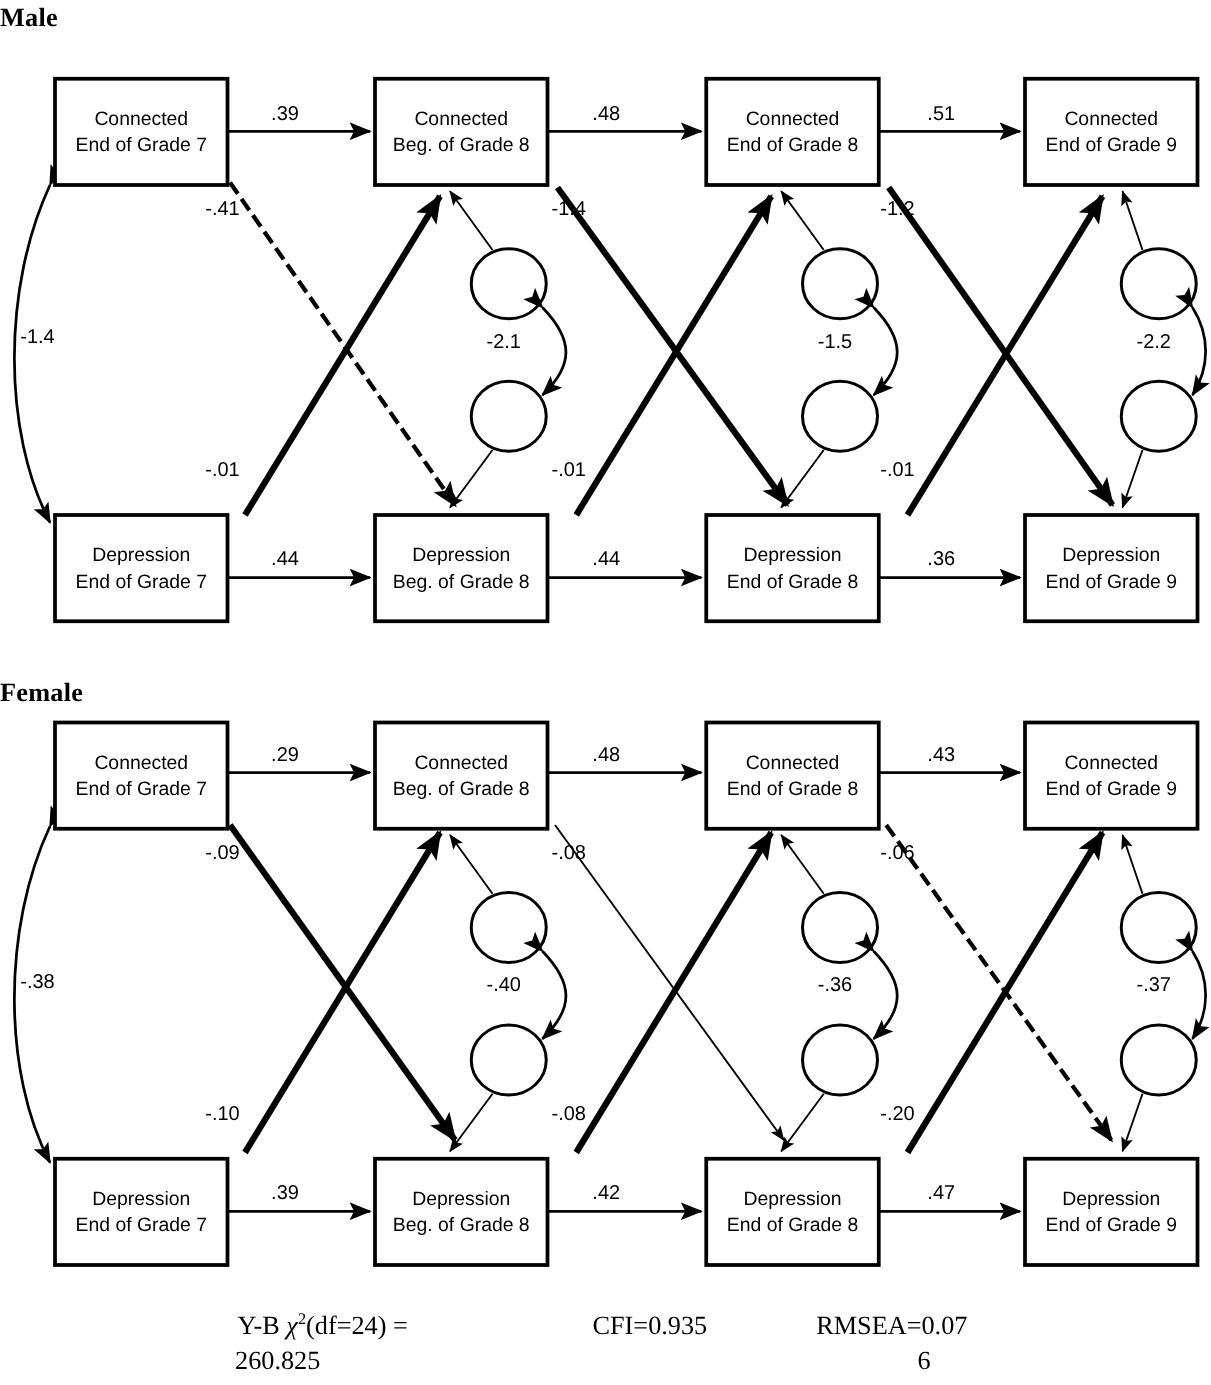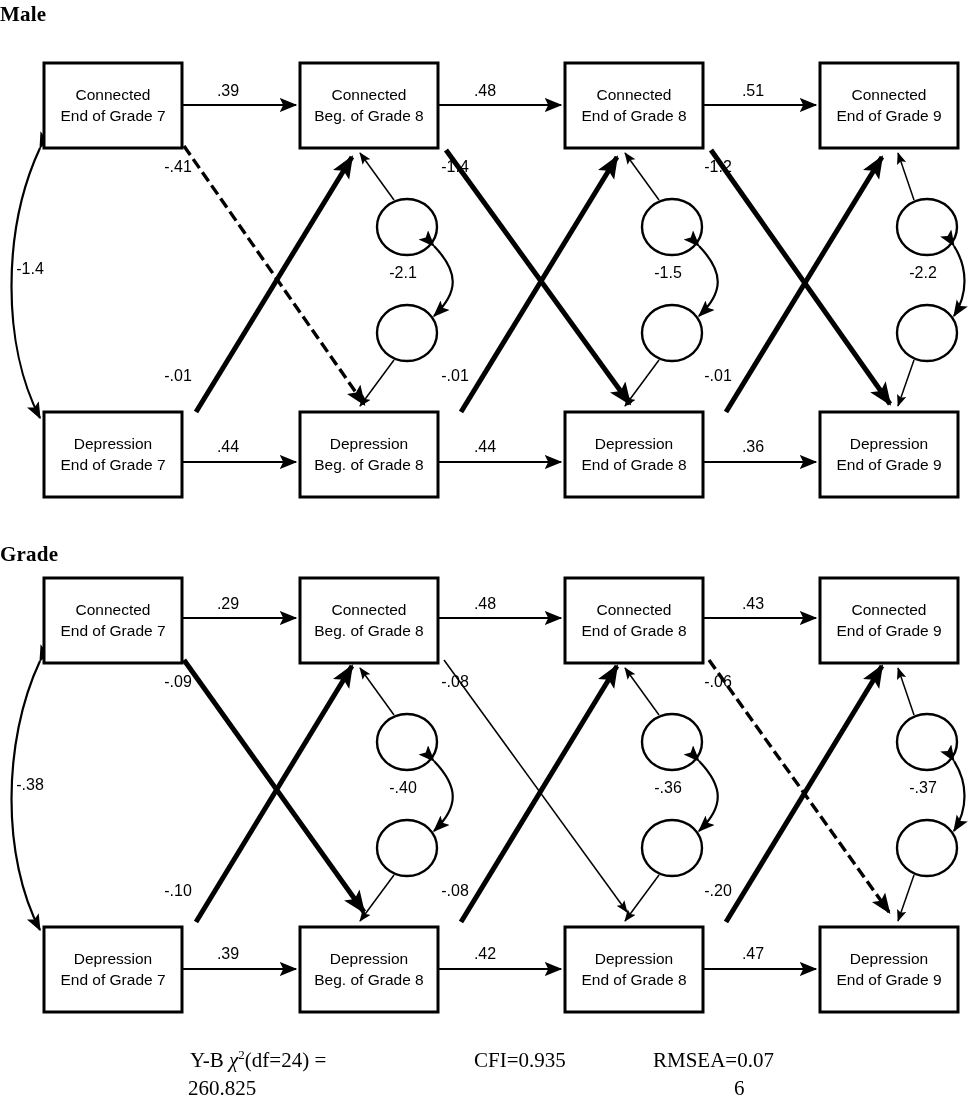--- a/index.html
+++ b/index.html
@@ -20,21 +20,21 @@
   .thick{stroke-width:5;}
   .dash{stroke-width:3.4;stroke-dasharray:11 5;}
   .stat{font-family:"Liberation Serif",serif;font-size:21px;fill:#000;}
 </style>
 </head>
 <body>
 
 <div id="root">
 
   <div class="panel-title" style="top:2px;">Male</div>
-  <div class="panel-title" style="top:542px;">Grade</div>
+  <div class="panel-title" style="top:542px;">Female</div>
 
   <svg viewBox="0 0 969 1108">
     <defs>
       <marker id="ahThin" markerWidth="9" markerHeight="9" refX="7.4" refY="3.2" orient="auto" markerUnits="strokeWidth">
         <path d="M0,0 L8,3.2 L0,6.4 L1.6,3.2 z" fill="#000"></path>
       </marker>
       <marker id="ahThick" markerWidth="5.2" markerHeight="5.2" refX="4.2" refY="1.9" orient="auto" markerUnits="strokeWidth">
         <path d="M0,0 L4.6,1.9 L0,3.8 L1.0,1.9 z" fill="#000"></path>
       </marker>
       <marker id="ahDash" markerWidth="6.5" markerHeight="6.5" refX="5.3" refY="2.4" orient="auto" markerUnits="strokeWidth">

